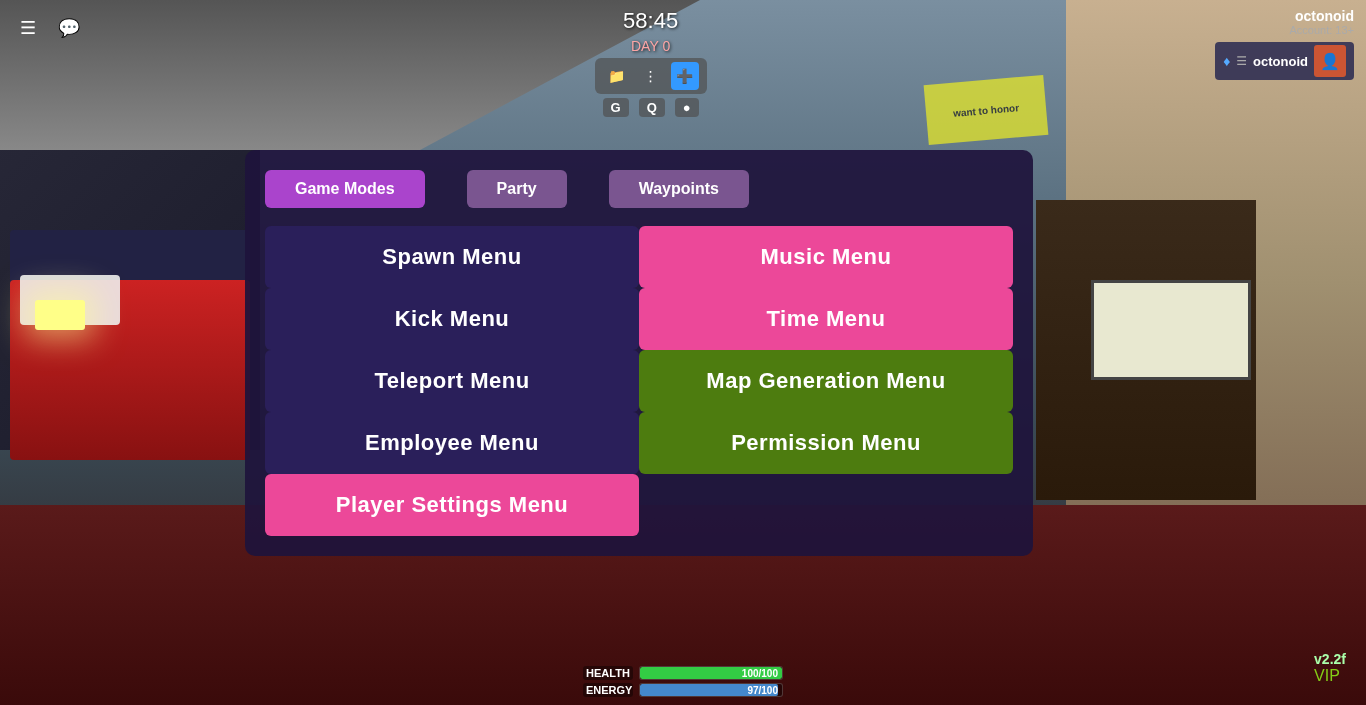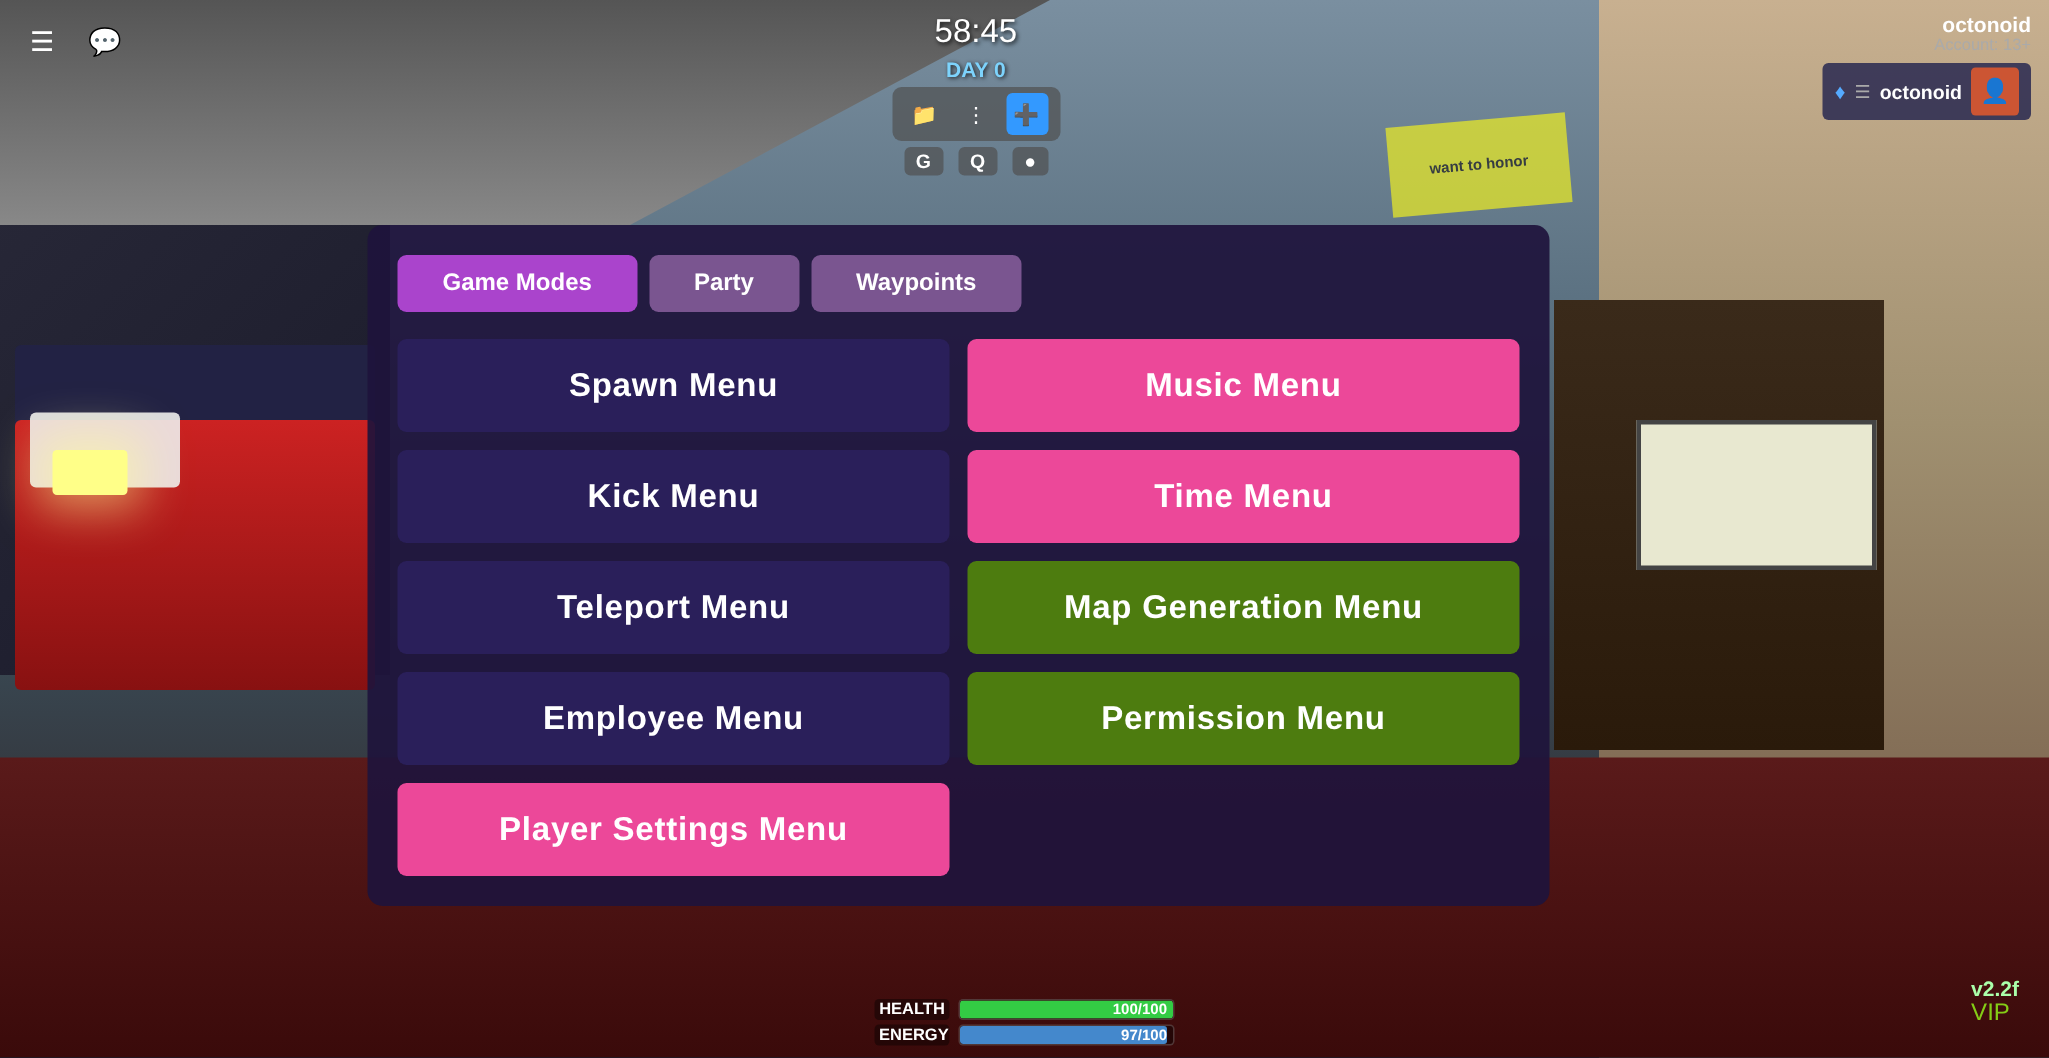--- a/index.html
+++ b/index.html
@@ -132,23 +132,23 @@
       align-items: center;
       gap: 4px;
     }
     .timer-text {
       color: white;
       font-size: 22px;
       font-weight: normal;
       text-shadow: 1px 1px 3px rgba(0,0,0,0.8);
     }
     .day-text {
-      color: #7dd3fc;
+      color: #fca5a5;
       font-size: 14px;
-      font-weight: bold;
+      font-weight: normal;
       text-shadow: 1px 1px 3px rgba(0,0,0,0.8);
     }
     .toolbar-icons {
       display: flex;
       gap: 6px;
       align-items: center;
       background: rgba(80,80,80,0.7);
       padding: 4px 8px;
       border-radius: 6px;
     }
@@ -247,27 +247,28 @@
       font-weight: bold;
       cursor: pointer;
       color: white;
       font-family: 'Arial Black', Arial, sans-serif;
     }
     .tab-active {
       background: #aa44cc;
     }
     .tab-inactive {
       background: #7a5590;
+      margin-left: 34px;
     }
 
     
     .menu-grid {
       display: grid;
       grid-template-columns: 1fr 1fr;
-      gap: 12px;
+      gap: 0;
     }
     .menu-btn {
       padding: 18px 10px;
       border-radius: 6px;
       border: none;
       font-size: 22px;
       font-weight: bold;
       cursor: pointer;
       color: white;
       text-align: center;

